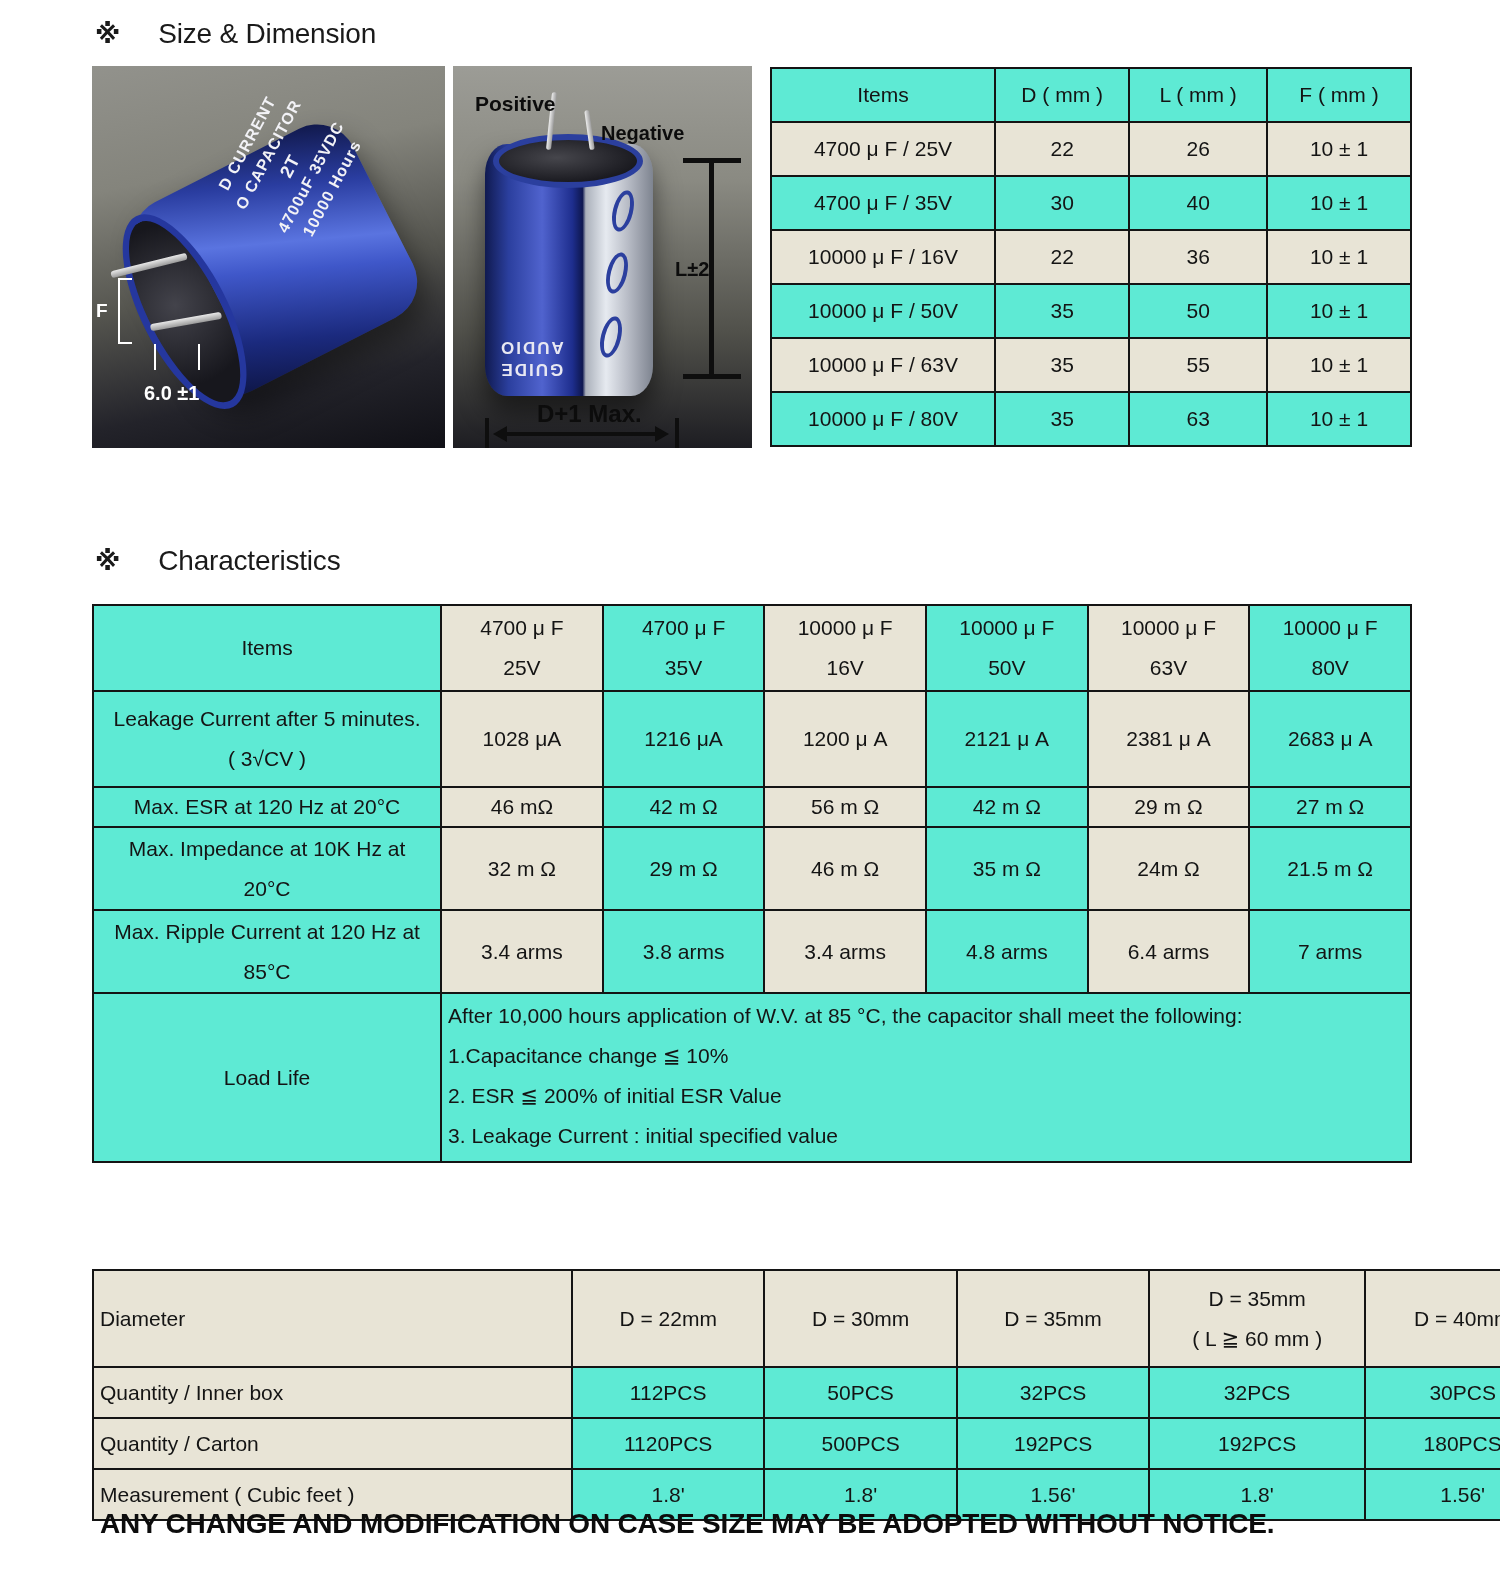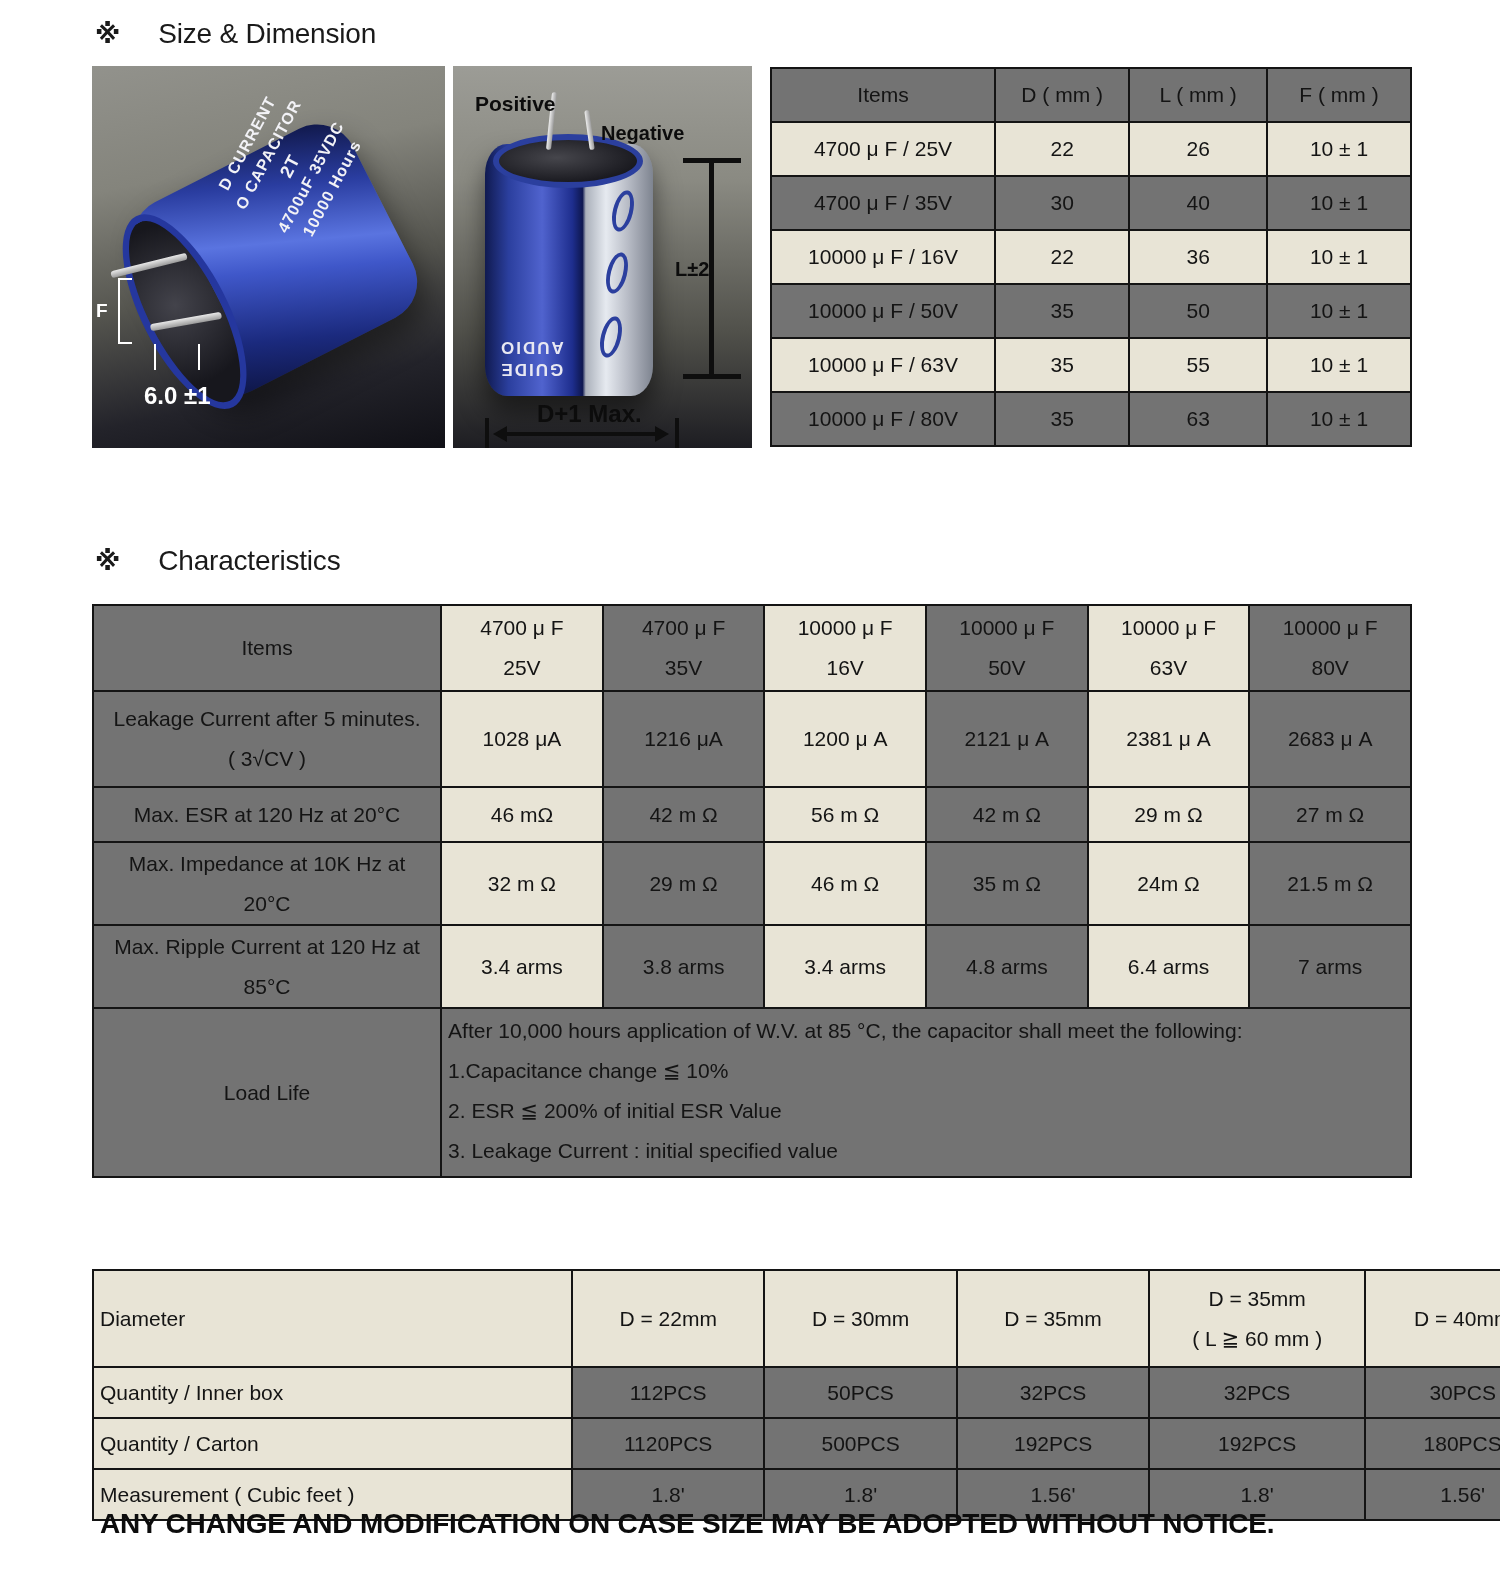--- a/index.html
+++ b/index.html
@@ -38,21 +38,21 @@
   .cap-side-text span { display:block; font-size:16px; line-height:24px; letter-spacing:1px; white-space:nowrap; }
   .cap-side-text .big { font-size:18px; }
   .lead { position:absolute; background:linear-gradient(180deg,#e8e8e8,#9a9a9a); border-radius:3px; }
   .lead1 { left:18px; top:196px; width:78px; height:7px; transform:rotate(-14deg); }
   .lead2 { left:58px; top:252px; width:72px; height:7px; transform:rotate(-10deg); }
   .dimF-bracket { position:absolute; left:26px; top:212px; width:14px; height:66px;
     border-left:2px solid #fff; border-top:2px solid #fff; border-bottom:2px solid #fff; }
   .dimF-label { position:absolute; left:4px; top:234px; color:#fff; font-weight:bold; font-size:19px; }
   .dim60-ticks { position:absolute; left:62px; top:278px; width:46px; height:26px;
     border-left:2px solid #fff; border-right:2px solid #fff; }
-  .dim60-label { position:absolute; left:52px; top:316px; color:#fff; font-weight:bold; font-size:24px; }
+  .dim60-label { position:absolute; left:52px; top:316px; color:#fff; font-weight:bold; font-size:20px; }
 
   .photo-right {
     left:453px; width:299px; height:382px;
     background:linear-gradient(180deg,#9c9c96 0%,#8a8a82 30%,#50504a 70%,#1d1d22 100%);
   }
   .cap-stand {
     position:absolute; left:32px; top:78px; width:168px; height:252px;
     border-radius:22px/30px;
     background:linear-gradient(90deg,#101a50 0%,#2b3f9e 14%,#5063ce 34%,#1e2e8e 52%,#0e1750 58%,#aab0ba 60%,#e6eaf0 72%,#b8bcc6 85%,#7e8490 100%);
     box-shadow:0 16px 26px rgba(0,0,0,.5);
@@ -81,33 +81,33 @@
   .lbl-ddim { position:absolute; left:84px; top:334px; font-size:24px; font-weight:bold; color:#0c0c0c; }
   .ddim-line { position:absolute; left:46px; top:366px; width:164px; height:4px; background:#0e0e0e; }
   .ddim-line::before { content:""; position:absolute; left:-14px; top:-6px;
     border:8px solid transparent; border-right:14px solid #0e0e0e; }
   .ddim-line::after { content:""; position:absolute; right:-14px; top:-6px;
     border:8px solid transparent; border-left:14px solid #0e0e0e; }
   .ddim-end { position:absolute; top:352px; width:4px; height:32px; background:#0e0e0e; }
   .ddim-end.l { left:32px; } .ddim-end.r { left:222px; }
 
   
-  table { border-collapse:collapse; table-layout:fixed; position:absolute; background:#737373; }
+  table { border-collapse:collapse; table-layout:fixed; position:absolute; background:#5eead4; }
   td { border:2px solid #141414; text-align:center; vertical-align:middle;
        font-size:21px; color:#141414; overflow:hidden; }
   .sh { background:#e8e4d6; }
   .two-line span { display:block; line-height:40px; }
 
   .size-table { left:770px; top:67px; width:642px; }
   .size-table tr { height:54px; }
 
   .char-table { left:92px; top:604px; width:1320px; }
   .char-table .hrow { height:86px; }
   .char-table .rowleak { height:96px; }
-  .char-table .rowesr { height:55px; }
+  .char-table .rowesr { height:40px; }
   .char-table .rowimp { height:83px; }
   .char-table .rowrip { height:83px;margin-top:36px; }
   .char-table .rowload { height:162px; }
   .char-table td.loadcell { text-align:left; vertical-align:middle; padding:2px 4px 5px 6px; }
   .char-table td.loadcell p { line-height:40px; font-size:21px; white-space:nowrap; }
 
   .pack-table { left:92px; top:1269px; width:1469px; }
   .pack-table .hrow { height:97px; }
   .pack-table .vrow { height:51px; }
   .pack-table td.plabel { text-align:left; padding-left:6px; }

